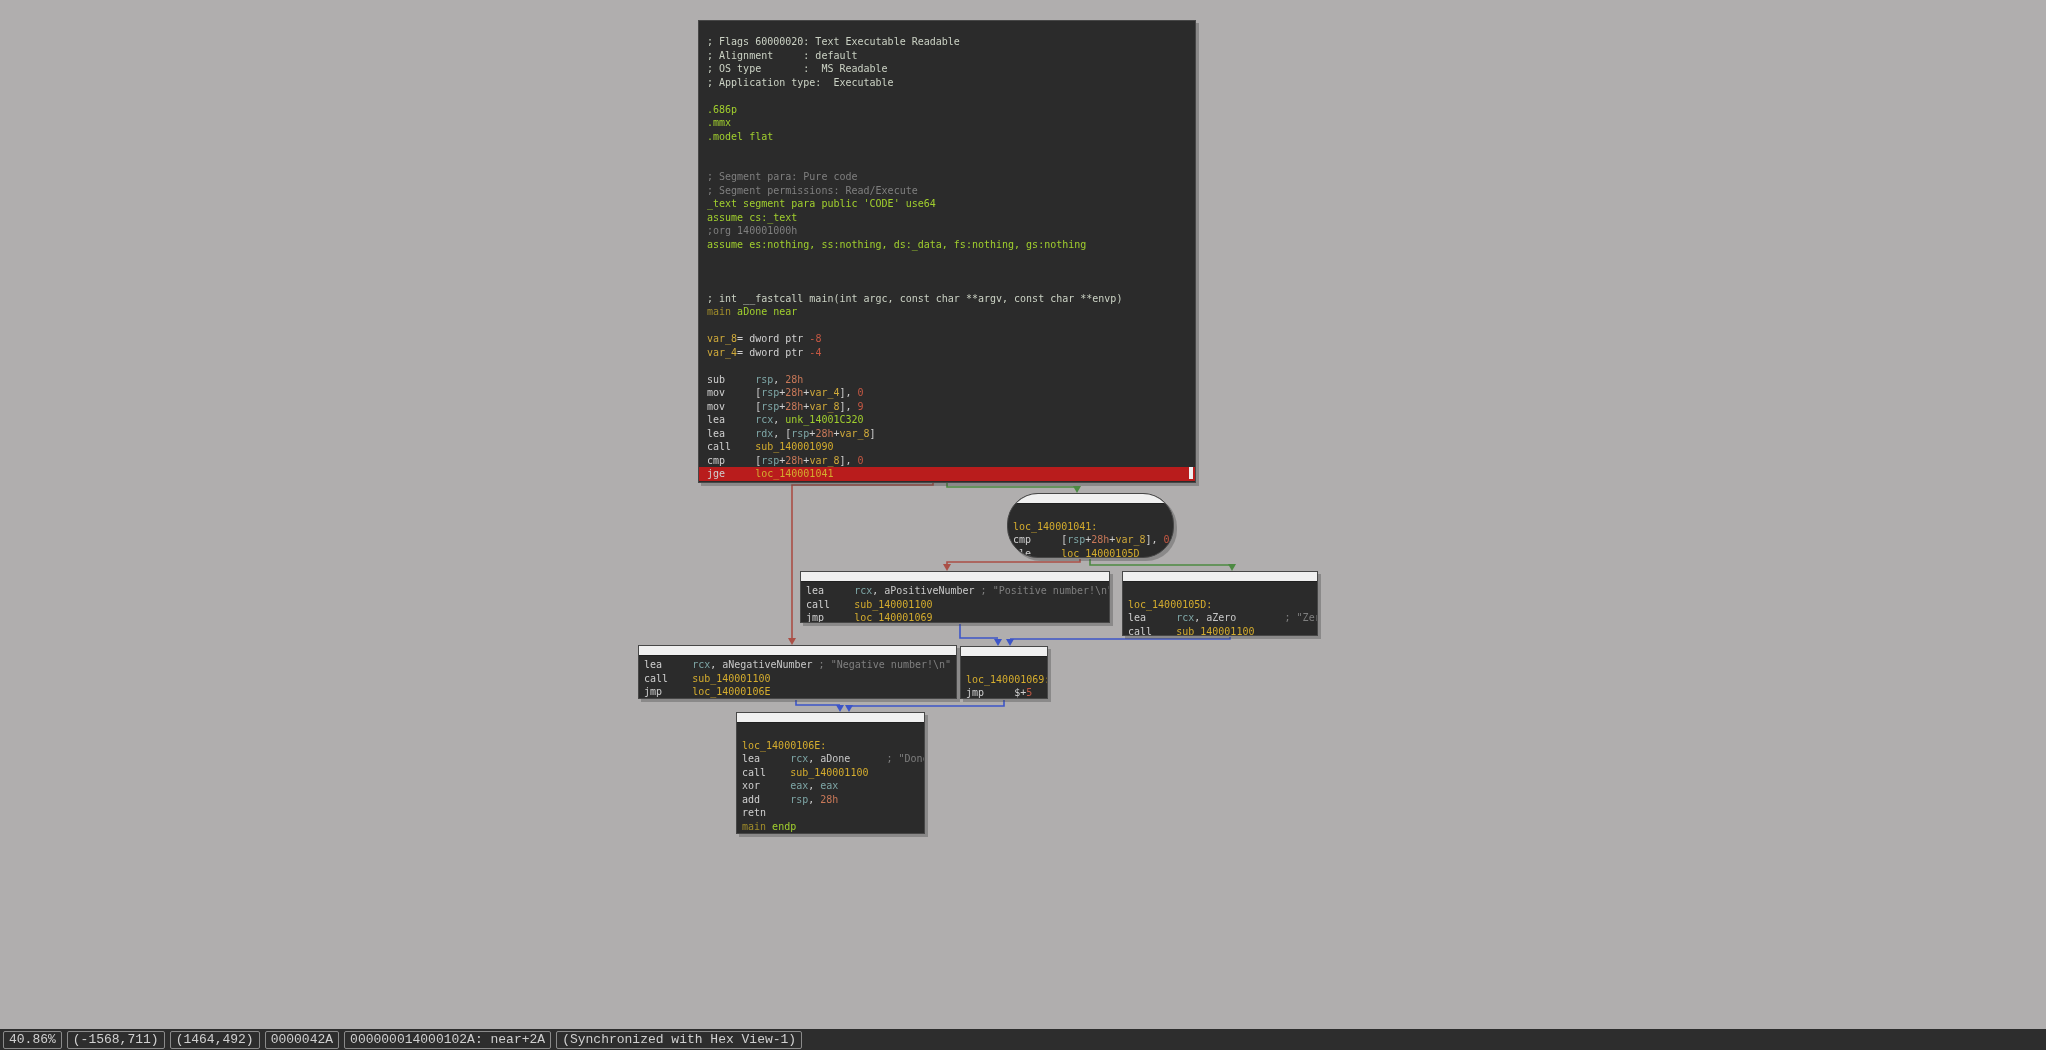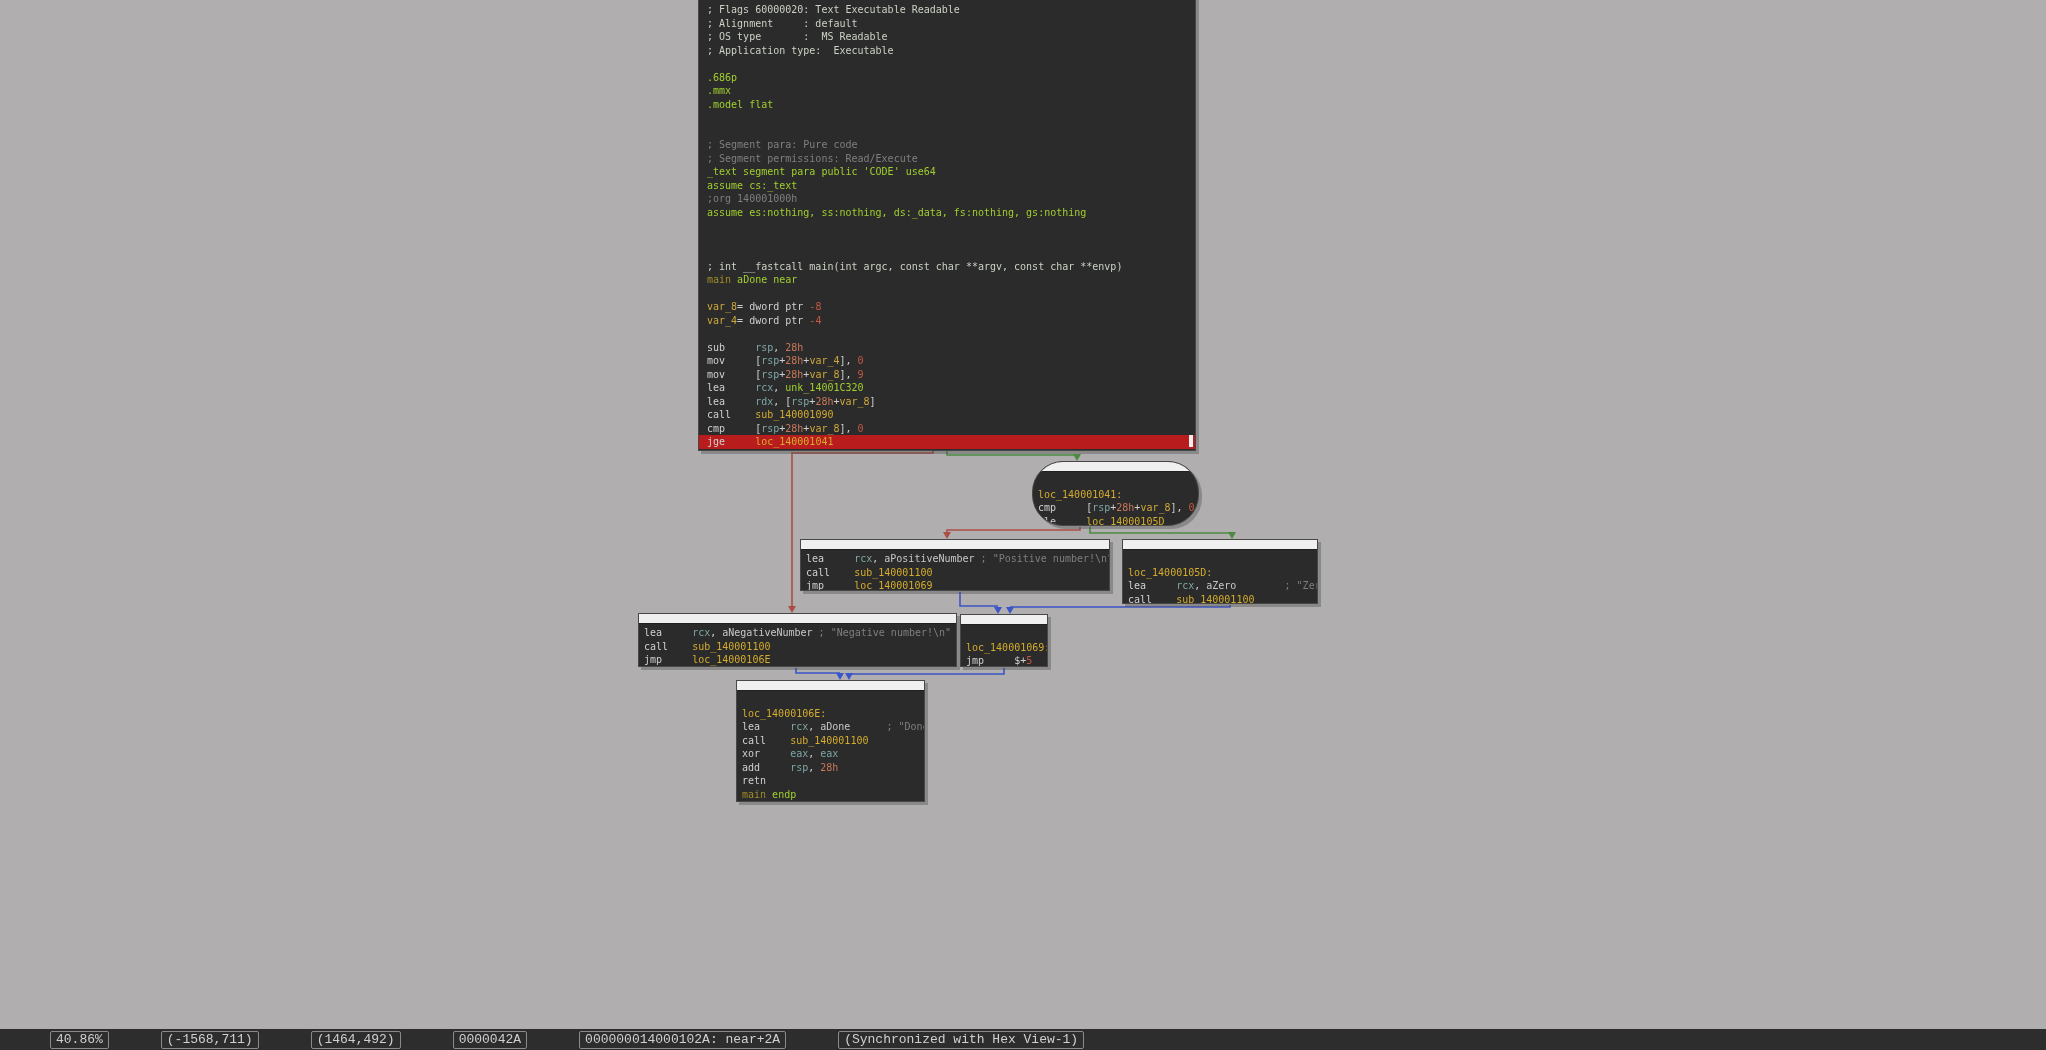--- a/index.html
+++ b/index.html
@@ -30,27 +30,27 @@
   .t-numh{color:#c87858;}
   .t-reg{color:#7ea6a6;}
   .t-loc{color:#d4ac2e;}
   .t-str{color:#c8c8c8;}
   .t-txt{color:#cfcfcf;}
 
   .statusbar{position:absolute;left:0;bottom:0;width:100%;height:21px;background:#2d2d2d;
              display:flex;align-items:center;gap:5px;padding-left:3px;box-sizing:border-box;
              font-family:"Liberation Mono",monospace;font-size:13px;color:#d0d0d0;}
   .sbox{border:1px solid #8a8a8a;border-radius:2px;height:16px;line-height:15px;
-        padding:0 5px;white-space:pre;margin-left:47px;}
+        padding:0 5px;white-space:pre;}
 </style>
 </head>
 <body>
 
 <div id="root">
-  <div style="position:absolute;inset:0;">
+  <div style="position:absolute;inset:0;margin-top:32px;">
 
     <svg class="edges" width="2046" height="1050">
 
       <polyline class="e-green" points="947,451 947,455 1077,455"></polyline>
       <polygon class="a-green" points="1073,454 1081,454 1077,461"></polygon>
 
       <polyline class="e-red" points="933,451 933,453 792,453 792,606"></polyline>
       <polygon class="a-red" points="788,606 796,606 792,613"></polygon>
 
       <polyline class="e-red" points="1080,527 1080,530 947,530 947,532"></polyline>
@@ -103,21 +103,21 @@
           <div class="cl cl-entry"><span class="t-txt">mov     [</span><span class="t-reg">rsp</span><span class="t-txt">+</span><span class="t-numh">28h</span><span class="t-txt">+</span><span class="t-var">var_4</span><span class="t-txt">], </span><span class="t-num">0</span></div>
           <div class="cl cl-entry"><span class="t-txt">mov     [</span><span class="t-reg">rsp</span><span class="t-txt">+</span><span class="t-numh">28h</span><span class="t-txt">+</span><span class="t-var">var_8</span><span class="t-txt">], </span><span class="t-num">9</span></div>
           <div class="cl cl-entry"><span class="t-txt">lea     </span><span class="t-reg">rcx</span><span class="t-txt">, </span><span class="t-dir">unk_14001C320</span></div>
           <div class="cl cl-entry"><span class="t-txt">lea     </span><span class="t-reg">rdx</span><span class="t-txt">, [</span><span class="t-reg">rsp</span><span class="t-txt">+</span><span class="t-numh">28h</span><span class="t-txt">+</span><span class="t-var">var_8</span><span class="t-txt">]</span></div>
           <div class="cl cl-entry"><span class="t-txt">call    </span><span class="t-loc">sub_140001090</span></div>
           <div class="cl cl-entry"><span class="t-txt">cmp     [</span><span class="t-reg">rsp</span><span class="t-txt">+</span><span class="t-numh">28h</span><span class="t-txt">+</span><span class="t-var">var_8</span><span class="t-txt">], </span><span class="t-num">0</span></div>
           <div class="cl cl-entry hl"><span class="t-txt">jge     </span><span class="t-loc">loc_140001041</span><span class="cursor"></span></div>
         </div>
     </div>
 
-    <div class="node" style="left:1032px;top:461px;width:167px;height:65px;border-radius:31px;">
+    <div class="node" style="left:1007px;top:461px;width:167px;height:65px;border-radius:31px;">
       <div class="titlebar"></div>
       <div class="body">
           <div class="cl">&nbsp;</div>
           <div class="cl"><span class="t-loc">loc_140001041:</span></div>
           <div class="cl"><span class="t-txt">cmp     [</span><span class="t-reg">rsp</span><span class="t-txt">+</span><span class="t-numh">28h</span><span class="t-txt">+</span><span class="t-var">var_8</span><span class="t-txt">], </span><span class="t-num">0</span></div>
           <div class="cl"><span class="t-txt">jle     </span><span class="t-loc">loc_14000105D</span></div>
         </div>
     </div>
 
     <div class="node" style="left:800px;top:539px;width:310px;height:52px;">

